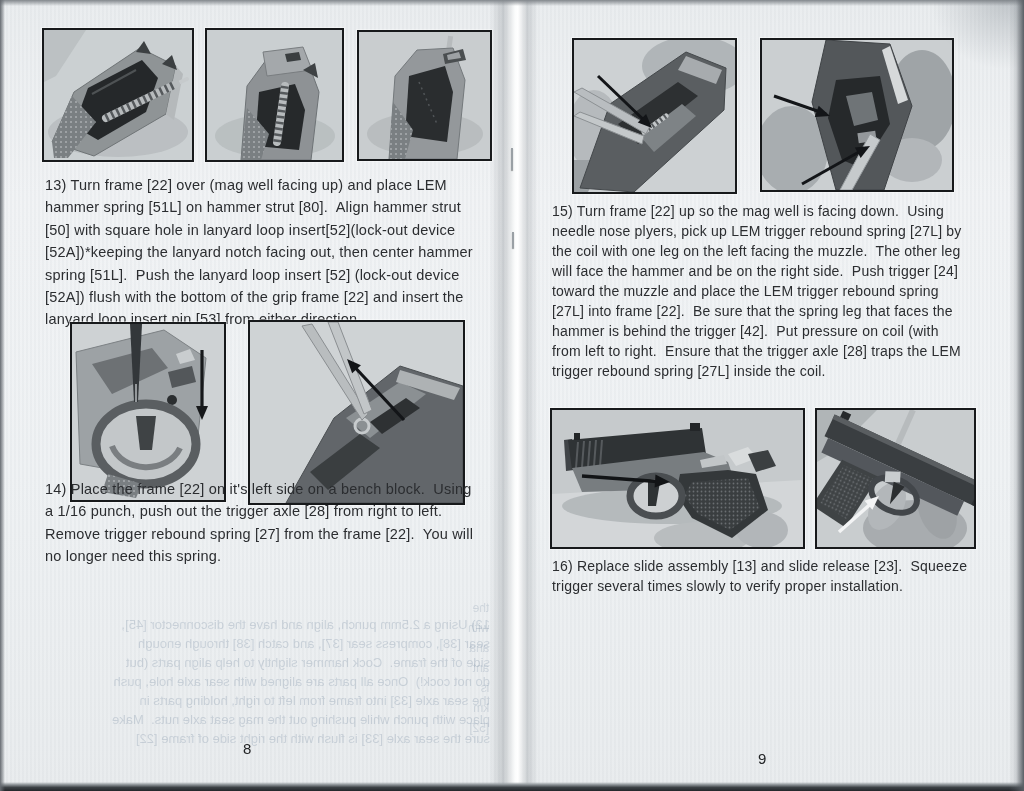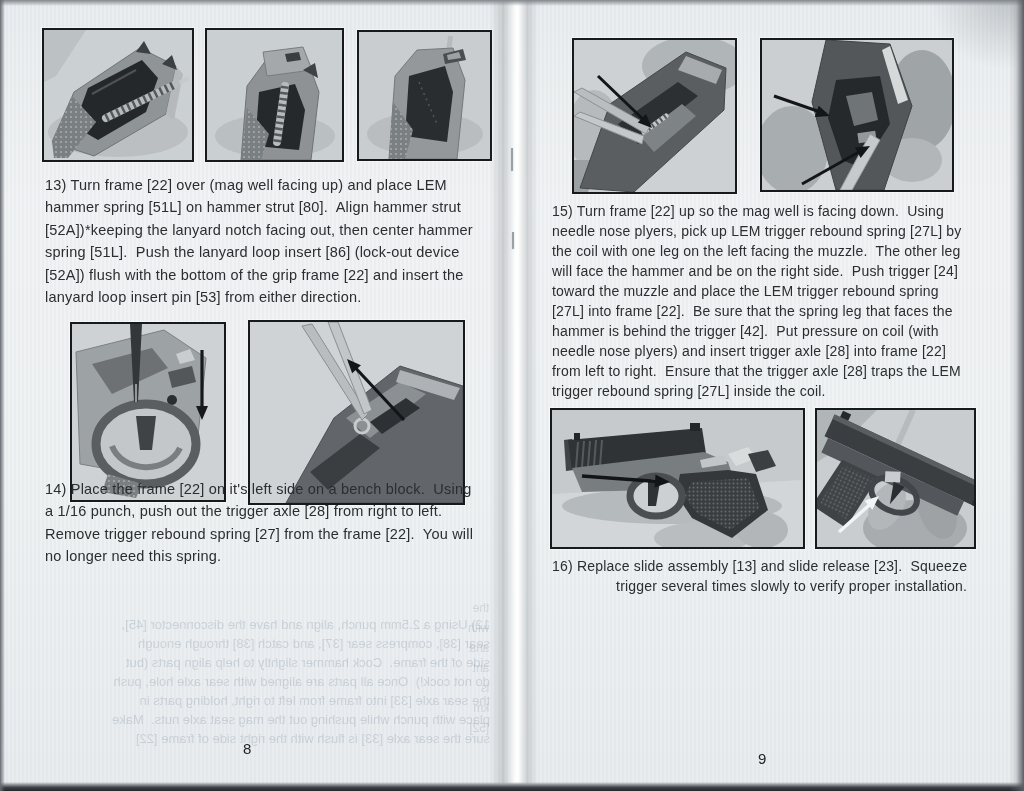--- a/index.html
+++ b/index.html
@@ -99,22 +99,23 @@
         <polygon points="88,23 100,20 102,26 89,28" fill="#9da1a4"></polygon>
         <polygon points="46,104 50,44 86,34 94,60 88,110" fill="#2a2d2f"></polygon>
         <line x1="60" y1="50" x2="78" y2="92" stroke="#515558" stroke-width="1.5" stroke-dasharray="2 4"></line>
         <polygon points="30,127 34,70 54,98 46,127" fill="url(#stipC)"></polygon>
       </svg>
     </div>
 
     <div class="step step-left" style="left:45px;top:174px;">
       <div>13) Turn frame [22] over (mag well facing up) and place LEM</div>
       <div>hammer spring [51L] on hammer strut [80].  Align hammer strut</div>
+      <div>[50] with square hole in lanyard loop insert[52](lock-out device</div>
       <div>[52A])*keeping the lanyard notch facing out, then center hammer</div>
-      <div>spring [51L].  Push the lanyard loop insert [86] (lock-out device</div>
+      <div>spring [51L].  Push the lanyard loop insert [52] (lock-out device</div>
       <div>[52A]) flush with the bottom of the grip frame [22] and insert the</div>
       <div>lanyard loop insert pin [53] from either direction.</div>
     </div>
 
     <div class="photo" style="left:70px;top:322px;width:152px;height:176px;">
       <svg viewBox="0 0 152 176" preserveAspectRatio="none">
         <defs>
             <pattern id="stipD" width="5" height="5" patternUnits="userSpaceOnUse">
               <rect width="5" height="5" fill="#7a7f82"></rect>
               <circle cx="2" cy="2" r="1" fill="#a9adaf"></circle>
@@ -233,21 +234,20 @@
     </div>
 
     <div class="step step-right" style="left:552px;top:201px;">
       <div>15) Turn frame [22] up so the mag well is facing down.  Using</div>
       <div>needle nose plyers, pick up LEM trigger rebound spring [27L] by</div>
       <div>the coil with one leg on the left facing the muzzle.  The other leg</div>
       <div>will face the hammer and be on the right side.  Push trigger [24]</div>
       <div>toward the muzzle and place the LEM trigger rebound spring</div>
       <div>[27L] into frame [22].  Be sure that the spring leg that faces the</div>
       <div>hammer is behind the trigger [42].  Put pressure on coil (with</div>
-      <div>needle nose plyers) and insert trigger axle [28] into frame [22]</div>
       <div>from left to right.  Ensure that the trigger axle [28] traps the LEM</div>
       <div>trigger rebound spring [27L] inside the coil.</div>
     </div>
 
     <div class="photo" style="left:550px;top:408px;width:251px;height:137px;">
       <svg viewBox="0 0 251 137" preserveAspectRatio="none">
         <defs>
             <pattern id="stipH" width="4" height="4" patternUnits="userSpaceOnUse">
               <rect width="4" height="4" fill="#3a3e40"></rect>
               <circle cx="1.5" cy="1.5" r=".9" fill="#6a6e71"></circle>
@@ -311,21 +311,21 @@
           <polygon points="70,66 84,60 88,70 74,76" fill="#c9cdcf"></polygon>
           <polygon points="82,72 94,72 88,94" fill="#2b2e30"></polygon>
         </g>
         <line x1="22" y1="122" x2="58" y2="90" stroke="#f3f4f5" stroke-width="3.5"></line>
         <g transform="translate(62,86) rotate(-41)">
             <polygon points="0,0 -14,-6 -14,6" fill="#f3f4f5"></polygon>
           </g>
       </svg>
     </div>
 
-    <div class="step step-right" style="left:552px;top:556px;text-align:right;">
+    <div class="step step-right" style="left:552px;top:556px;">
       <div>16) Replace slide assembly [13] and slide release [23].  Squeeze</div>
       <div>trigger several times slowly to verify proper installation.</div>
     </div>
 
     <div class="pagenum" style="left:758px;top:750px;">9</div>
   </div>
 
   <div class="edge fold"></div>
   <div class="staple" style="left:511px;top:148px;width:2px;height:22px;"></div>
   <div class="staple" style="left:512px;top:232px;width:2px;height:16px;"></div>

